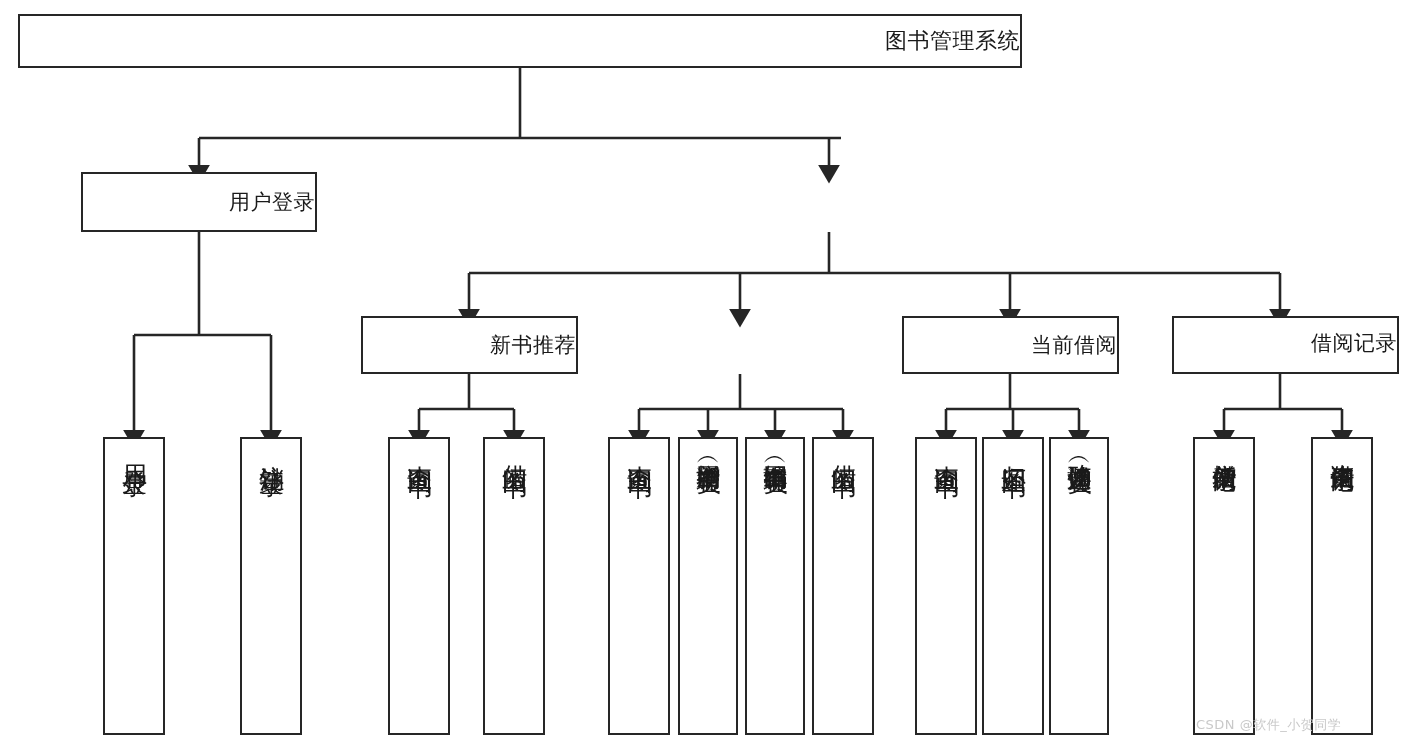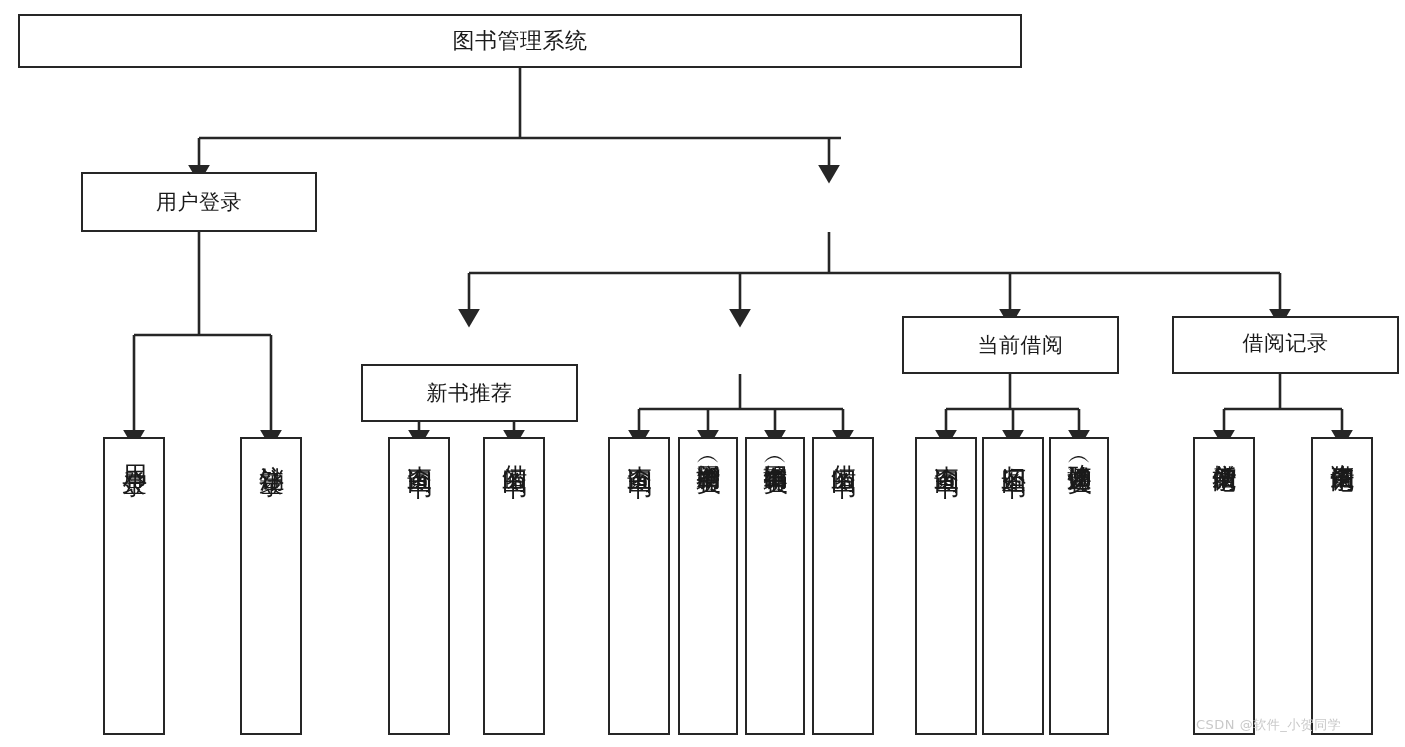--- a/index.html
+++ b/index.html
@@ -23,21 +23,21 @@
     height: 747px;
     pointer-events: none;
   }
   .node {
     position: absolute;
     box-sizing: border-box;
     border: 2px solid #262626;
     background: #ffffff;
     display: flex;
     align-items: center;
-    justify-content: center;
+    justify-content: flex-end;
     color: #1a1a1a;
   }
   .node-label {
     display: block;
     text-align: center;
     line-height: 1.18;
     letter-spacing: 0.5px;
   }
   
   .node.horiz .node-label {
@@ -129,21 +129,21 @@
   </svg>
 
   <div class="node horiz root" style="left:18px; top:14px; width:1004px; height:54px;">
     <span class="node-label">图书管理系统</span>
   </div>
 
   <div class="node horiz" style="left:81px; top:172px; width:236px; height:60px;">
     <span class="node-label">用户登录</span>
   </div>
 
-  <div class="node horiz" style="left:361px; top:316px; width:217px; height:58px;margin-top:48px;">
+  <div class="node horiz" style="left:361px; top:316px; width:217px; height:58px;">
     <span class="node-label">新书推荐</span>
   </div>
   <div class="node horiz" style="left:902px; top:316px; width:217px; height:58px;padding-left:20px;">
     <span class="node-label">当前借阅</span>
   </div>
   <div class="node horiz" style="left:1172px; top:316px; width:227px; height:58px;font-family:Liberation Mono, monospace;">
     <span class="node-label">借阅记录</span>
   </div>
 
   <div class="node vert" style="left:103px; top:437px; width:62px; height:298px;">

